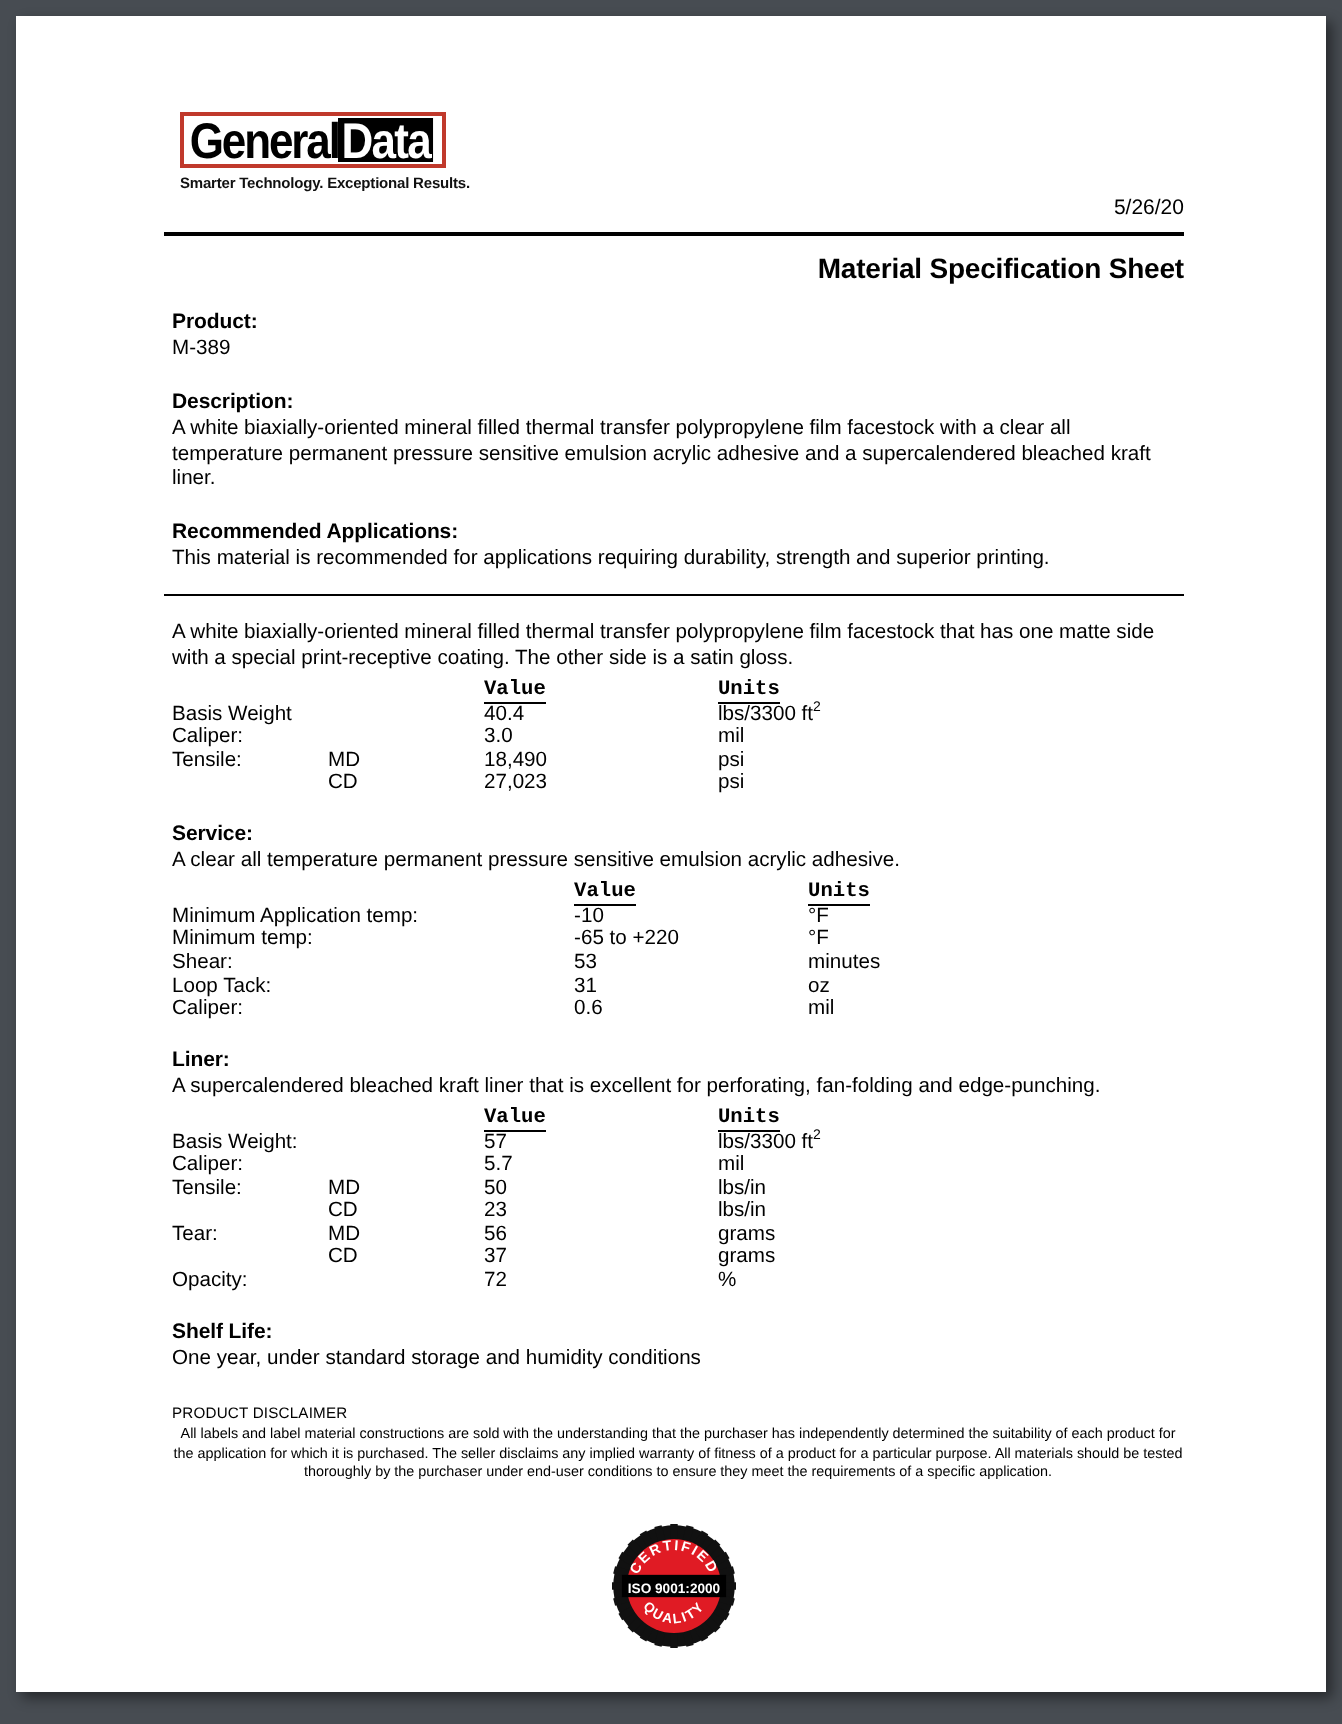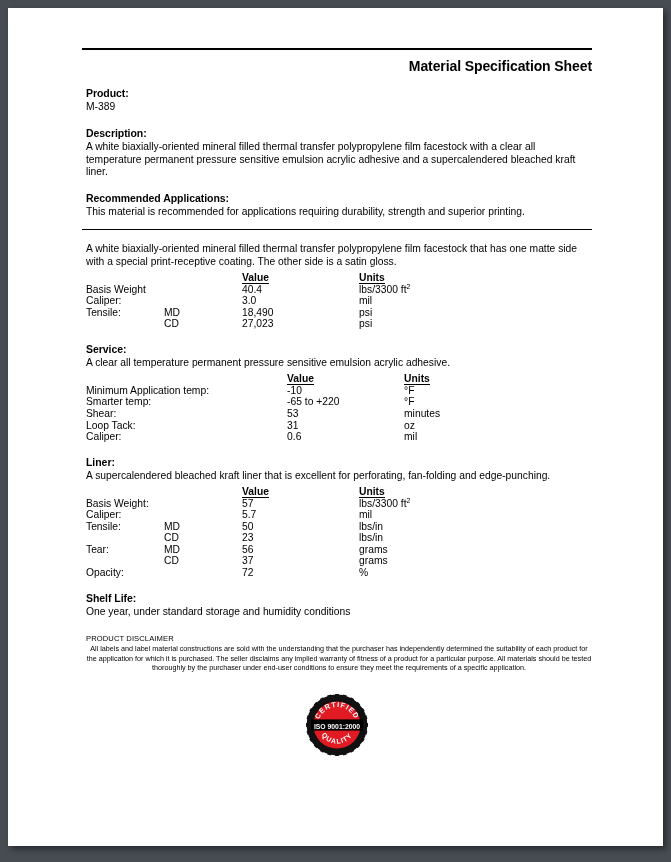--- a/index.html
+++ b/index.html
@@ -154,20 +154,21 @@
     white-space: nowrap;
   }
   .spec-table .c-label { width: 78px; }
   .spec-table .c-dir   { width: 78px; }
   .spec-table .c-val   { width: 117px; }
   .spec-table .c-unit  { width: auto; }
 
   .spec-table thead td {
     font-weight: bold;
     padding-bottom: 0px;
+    font-family: Liberation Mono, monospace;
   }
   .spec-table thead .hdr span {
     border-bottom: 1.3px solid #000000;
     display: inline-block;
     padding-bottom: 0px;
     line-height: 11px;
   }
 
   sup { font-size: 7px; vertical-align: super; line-height: 0; }
 
@@ -198,20 +199,30 @@
     height: 62px;
   }
   .seal svg { display: block; }
 </style>
 </head>
 <body>
 
 <div class="page">
   <div class="content">
 
+    <div class="header">
+      <div class="logo-block">
+        <div class="logo-frame">
+          <span class="logo-general">General</span>
+          <span class="logo-data">Data</span>
+        </div>
+        <div class="logo-tagline">Smarter Technology. Exceptional Results.</div>
+      </div>
+      <div class="header-date">5/26/20</div>
+    </div>
 
     <hr class="rule-thick">
 
     <div class="doc-title">Material Specification Sheet</div>
 
     <div class="section">
       <div class="sec-head">Product:</div>
       <div class="sec-body">M-389</div>
     </div>
 
@@ -293,21 +304,21 @@
           </tr>
         </thead>
         <tbody>
             <tr>
               <td>Minimum Application temp:</td>
               <td>&nbsp;</td>
               <td>-10</td>
               <td>°F</td>
             </tr>
             <tr>
-              <td>Smarter temp:</td>
+              <td>Minimum temp:</td>
               <td>&nbsp;</td>
               <td>-65 to +220</td>
               <td>°F</td>
             </tr>
             <tr>
               <td>Shear:</td>
               <td>&nbsp;</td>
               <td>53</td>
               <td>minutes</td>
             </tr>

